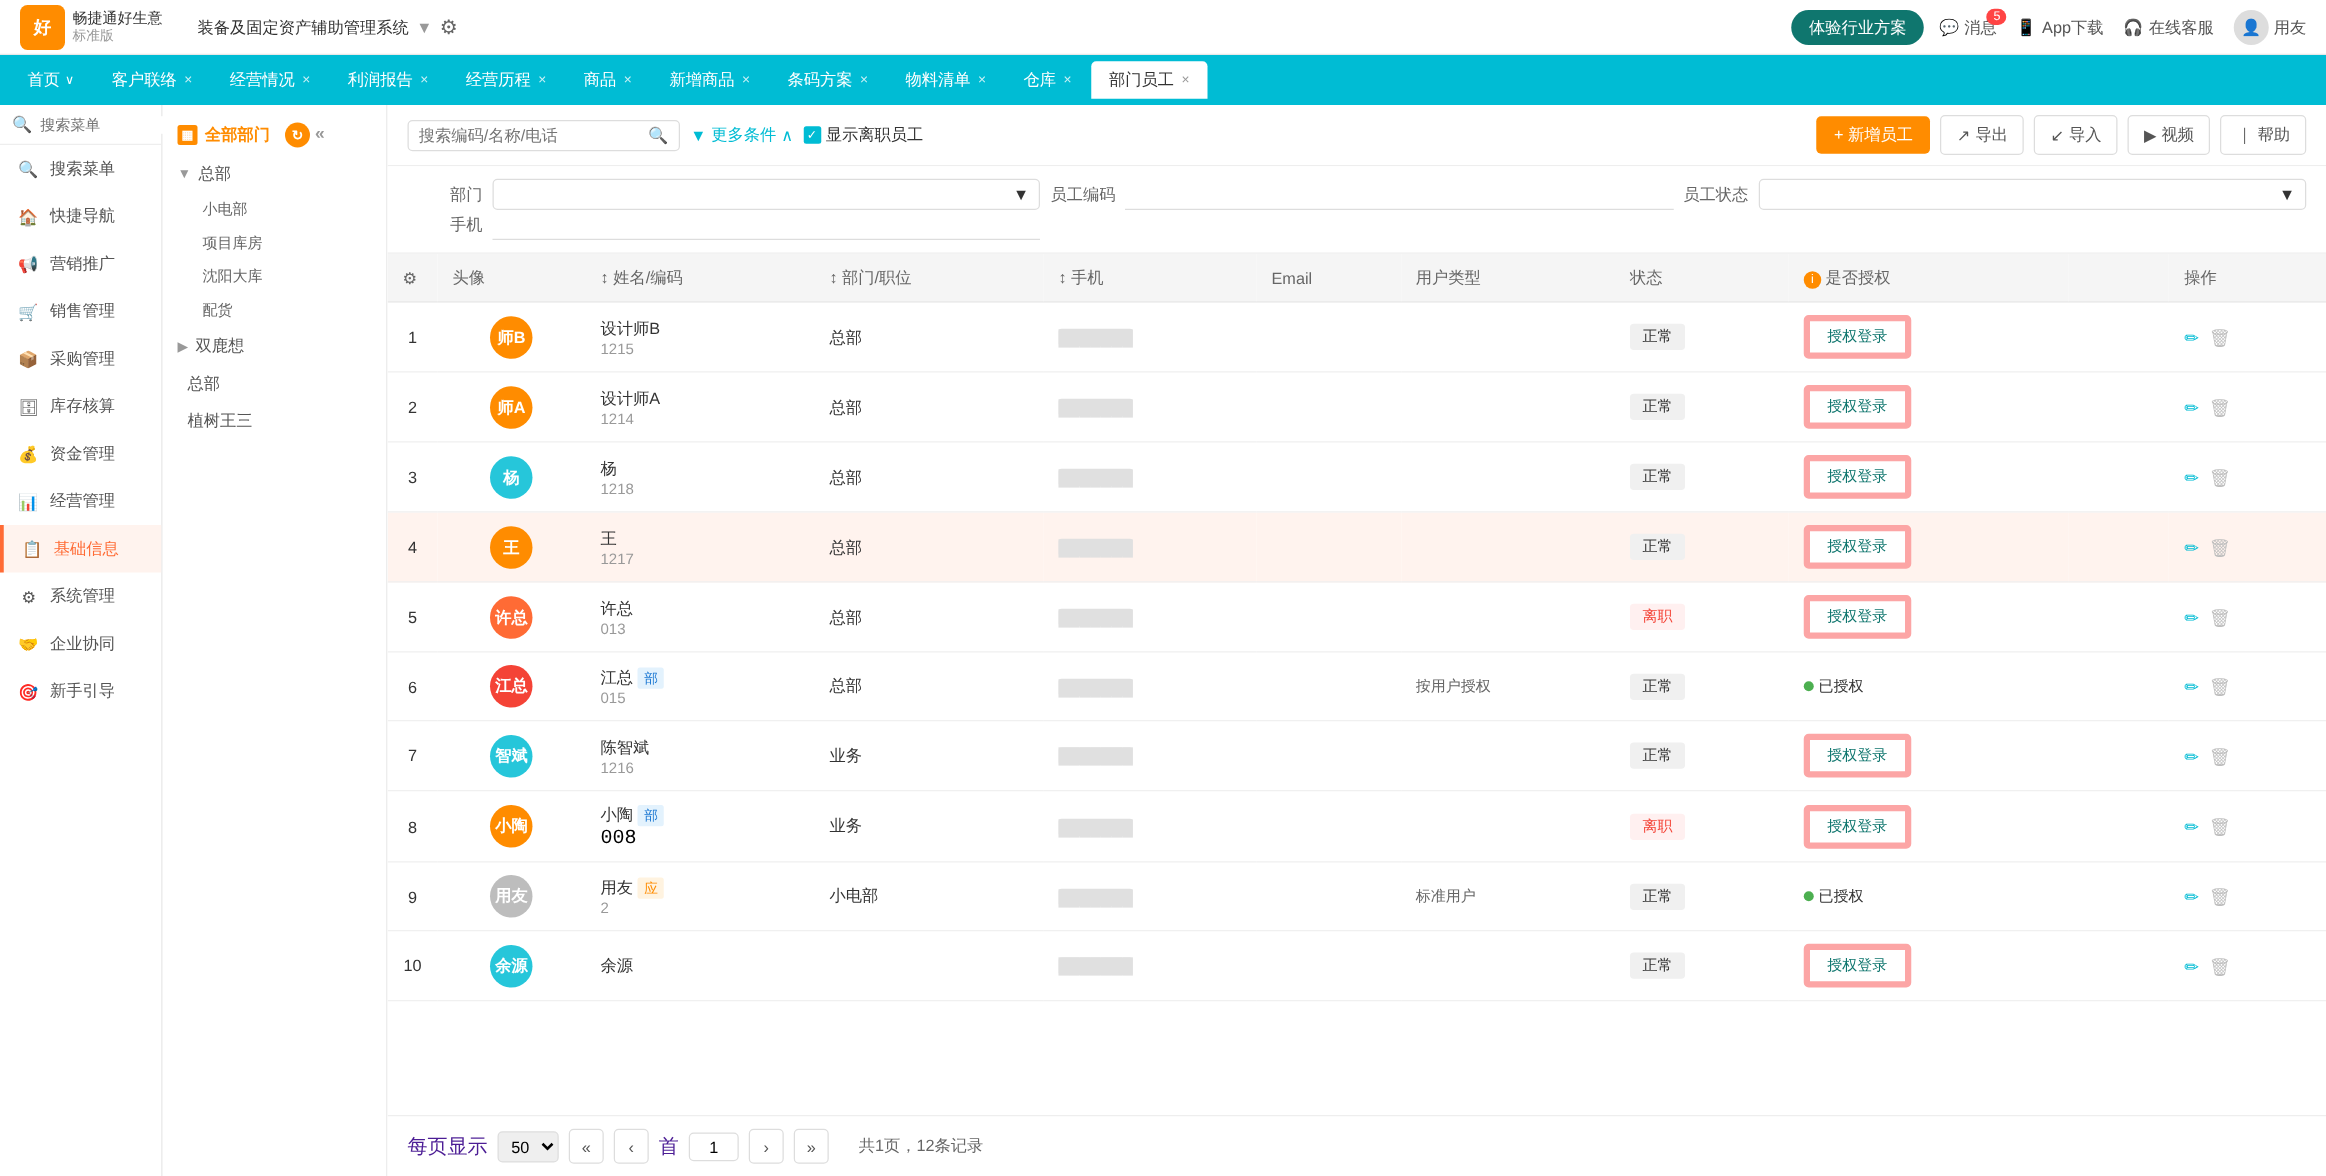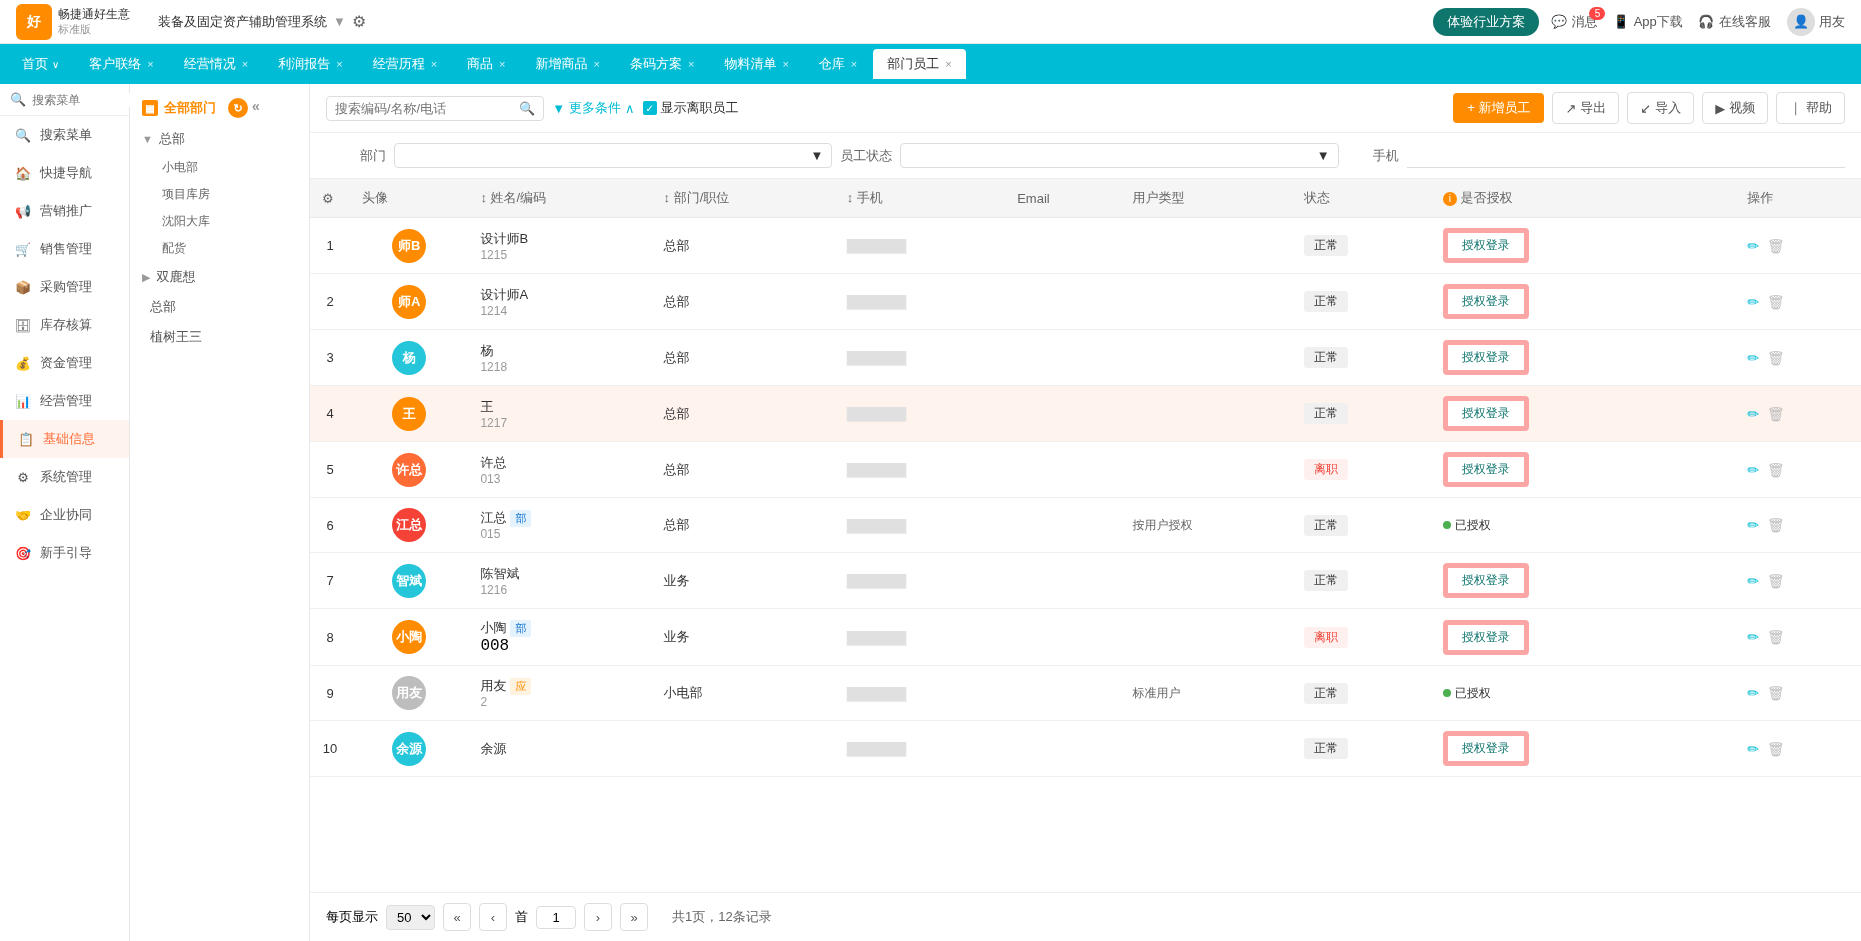--- a/index.html
+++ b/index.html
@@ -82,21 +82,21 @@
     .dot-green { width: 8px; height: 8px; background: #4caf50; border-radius: 50%; display: inline-block; }
     .tag-dept { display: inline-flex; align-items: center; background: #e3f2fd; color: #1976d2; padding: 1px 5px; border-radius: 2px; font-size: 11px; margin-left: 4px; }
     .tag-resp { display: inline-flex; align-items: center; background: #fff3e0; color: #ff8c00; padding: 1px 5px; border-radius: 2px; font-size: 11px; margin-left: 4px; }
     .phone-blur { background: #e0e0e0; color: #e0e0e0; border-radius: 2px; font-size: 12px; user-select: none; }
     .action-btns { display: flex; gap: 8px; }
     .action-edit { color: #00bcd4; cursor: pointer; font-size: 14px; }
     .action-delete { color: #bdbdbd; cursor: pointer; font-size: 14px; }
 
     
     .pagination { padding: 10px 16px; border-top: 1px solid #eee; display: flex; align-items: center; gap: 8px; background: white; }
-    .page-info { color: #000000; font-size: 13px; }
+    .page-info { color: #4c1d95; font-size: 16px; }
     .page-select { border: 1px solid #ddd; border-radius: 4px; padding: 3px 6px; font-size: 13px; }
     .page-btn { border: 1px solid #ddd; background: white; width: 28px; height: 28px; border-radius: 4px; cursor: pointer; display: flex; align-items: center; justify-content: center; font-size: 13px; color: #555; }
     .page-total { color: #666; font-size: 13px; }
     .page-num-input { border: 1px solid #ddd; border-radius: 4px; width: 40px; text-align: center; padding: 3px; font-size: 13px; }
 
     
     .nav-sidebar { width: 130px; background: #fff; border-right: 1px solid #e8e8e8; display: flex; flex-direction: column; }
     .nav-search-row { display: flex; align-items: center; padding: 8px 10px; gap: 6px; border-bottom: 1px solid #eee; }
     .nav-search-row input { border: none; outline: none; font-size: 12px; flex: 1; color: #999; }
     .nav-item { display: flex; align-items: center; padding: 10px 14px; gap: 8px; font-size: 13px; color: #555; cursor: pointer; }
@@ -280,20 +280,24 @@
         </div>
       </div>
 
       <div class="filter-row">
         <div class="filter-item">
           <span class="filter-label">部门</span>
           <div class="filter-select">
             <span></span>
             <span>▼</span>
           </div>
+        </div>
+        <div class="filter-item">
+          <span class="filter-label">员工编码</span>
+          <input class="filter-input" type="text" style="">
         </div>
         <div class="filter-item">
           <span class="filter-label">员工状态</span>
           <div class="filter-select">
             <span></span>
             <span>▼</span>
           </div>
         </div>
         <div class="filter-item">
           <span class="filter-label">手机</span>

